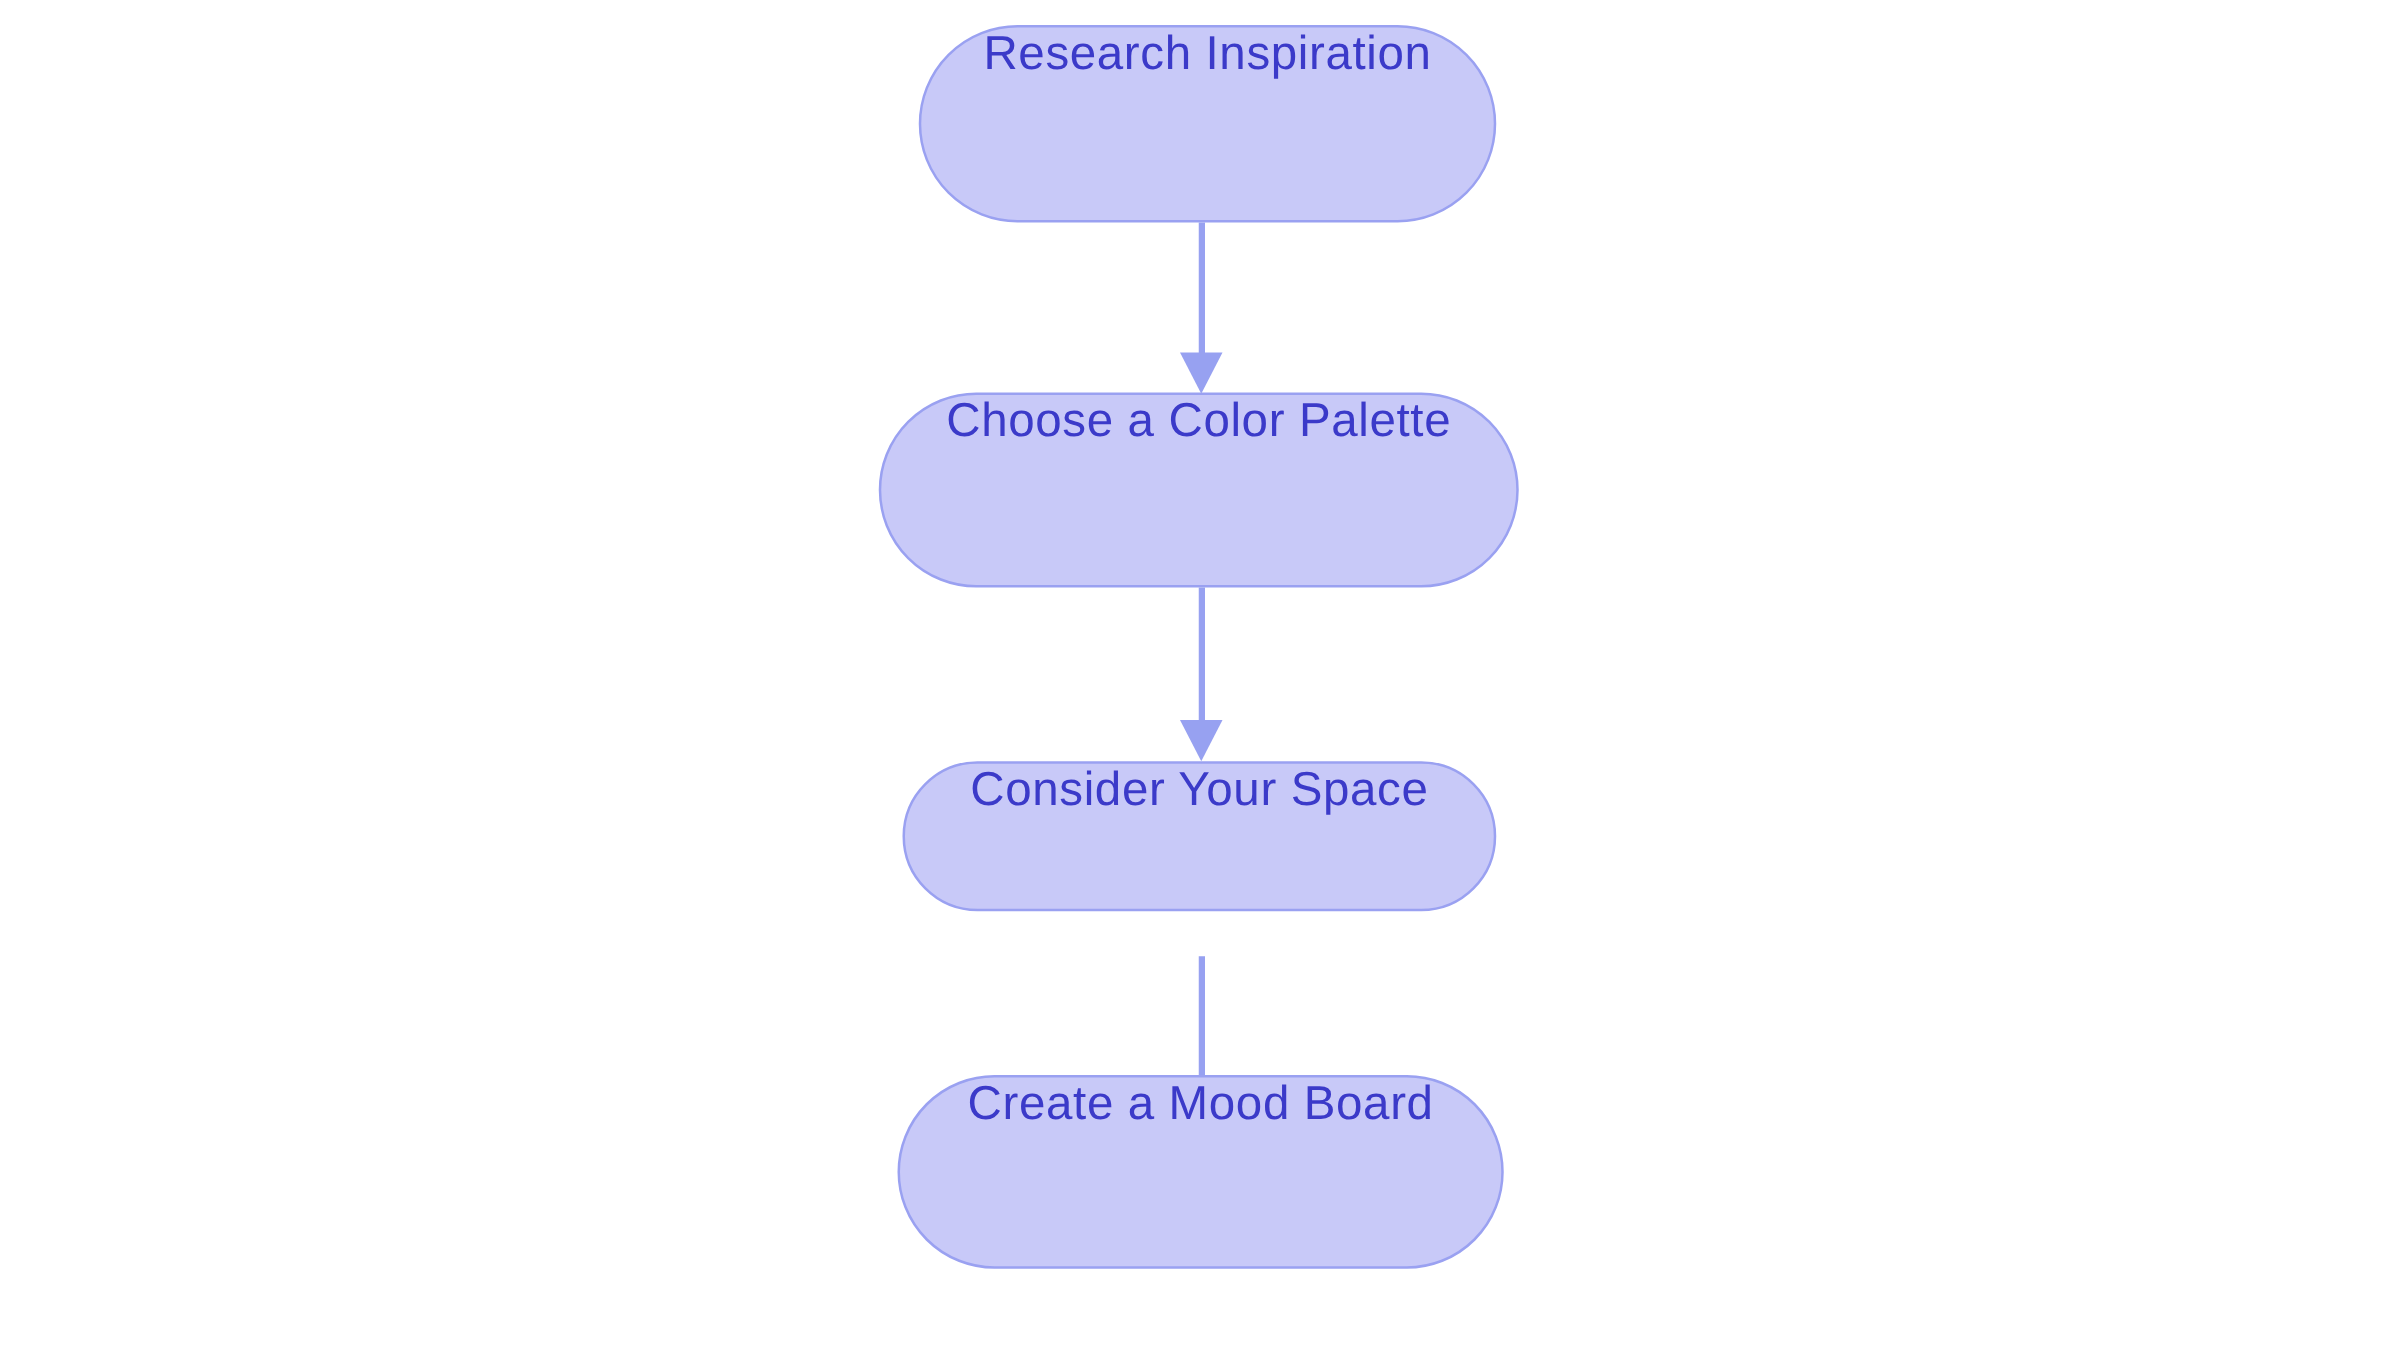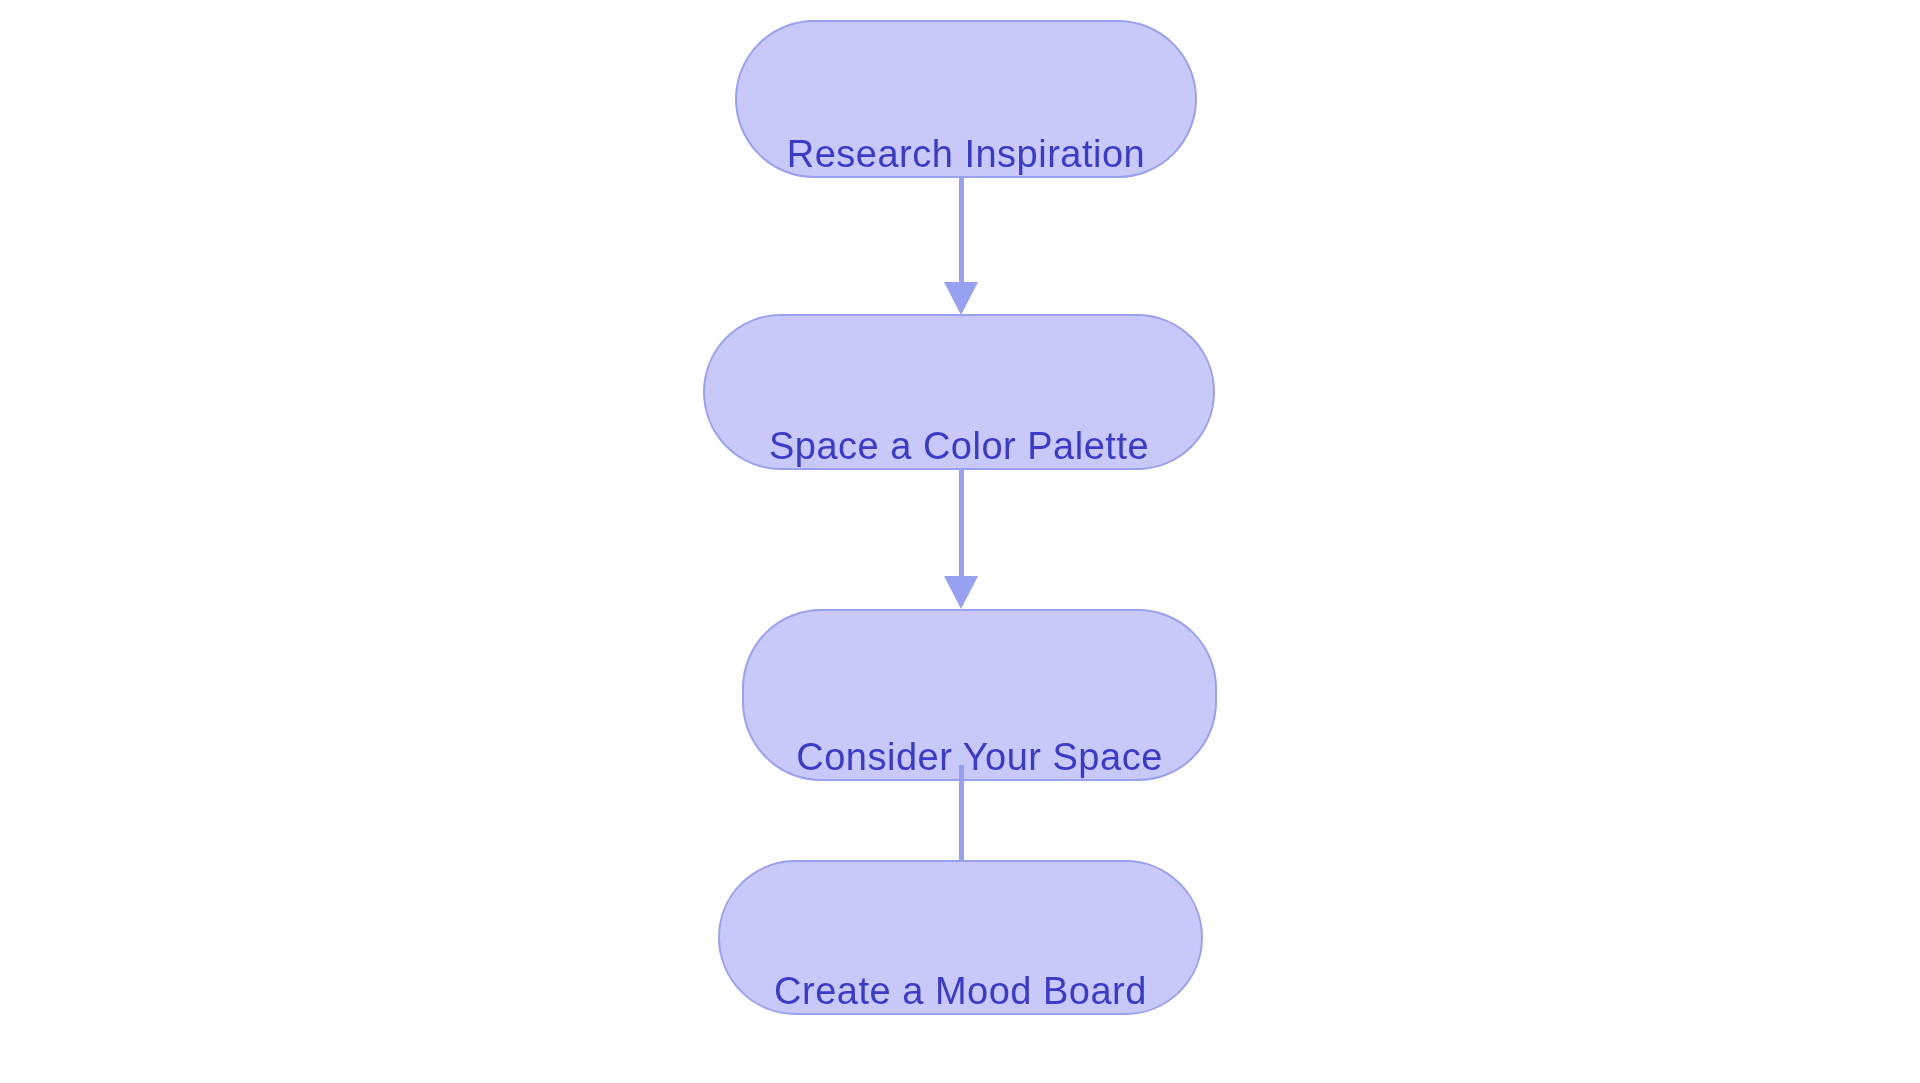--- a/index.html
+++ b/index.html
@@ -15,36 +15,36 @@
     position: relative;
     width: 1920px;
     height: 1083px;
     background: var(--background);
     overflow: hidden;
     font-family: "Liberation Sans", "DejaVu Sans", sans-serif;
   }
   .flow-node {
     position: absolute;
     display: flex;
-    align-items: flex-end;
+    align-items: flex-start;
     justify-content: center;
     background: var(--node-fill);
     border: 2px solid var(--node-border);
     border-radius: 79px;
   }
   .flow-node .node-label {
     color: var(--node-text);
     font-size: 38px;
     font-weight: 400;
     letter-spacing: 0.5px;
     white-space: nowrap;
   }
   .node-1 { left: 735px; top: 20px;  width: 462px; height: 158px; }
   .node-2 { left: 703px; top: 314px; width: 512px; height: 156px; }
-  .node-3 { left: 742px; top: 609px; width: 475px; height: 172px; }
+  .node-3 { left: 722px; top: 609px; width: 475px; height: 120px; }
   .node-4 { left: 718px; top: 860px; width: 485px; height: 155px; }
 
   .arrow-shaft {
     position: absolute;
     width: 5px;
     left: 959px;
     background: var(--arrow);
   }
   .arrow-head {
     position: absolute;
@@ -68,21 +68,21 @@
 <div class="canvas">
 
   <div class="flow-node node-1">
     <span class="node-label">Research Inspiration</span>
   </div>
 
   <div class="arrow-shaft shaft-1"></div>
   <div class="arrow-head head-1"></div>
 
   <div class="flow-node node-2">
-    <span class="node-label">Space a Color Palette</span>
+    <span class="node-label">Choose a Color Palette</span>
   </div>
 
   <div class="arrow-shaft shaft-2"></div>
   <div class="arrow-head head-2"></div>
 
   <div class="flow-node node-3">
     <span class="node-label">Consider Your Space</span>
   </div>
 
   <div class="arrow-shaft shaft-3"></div>

